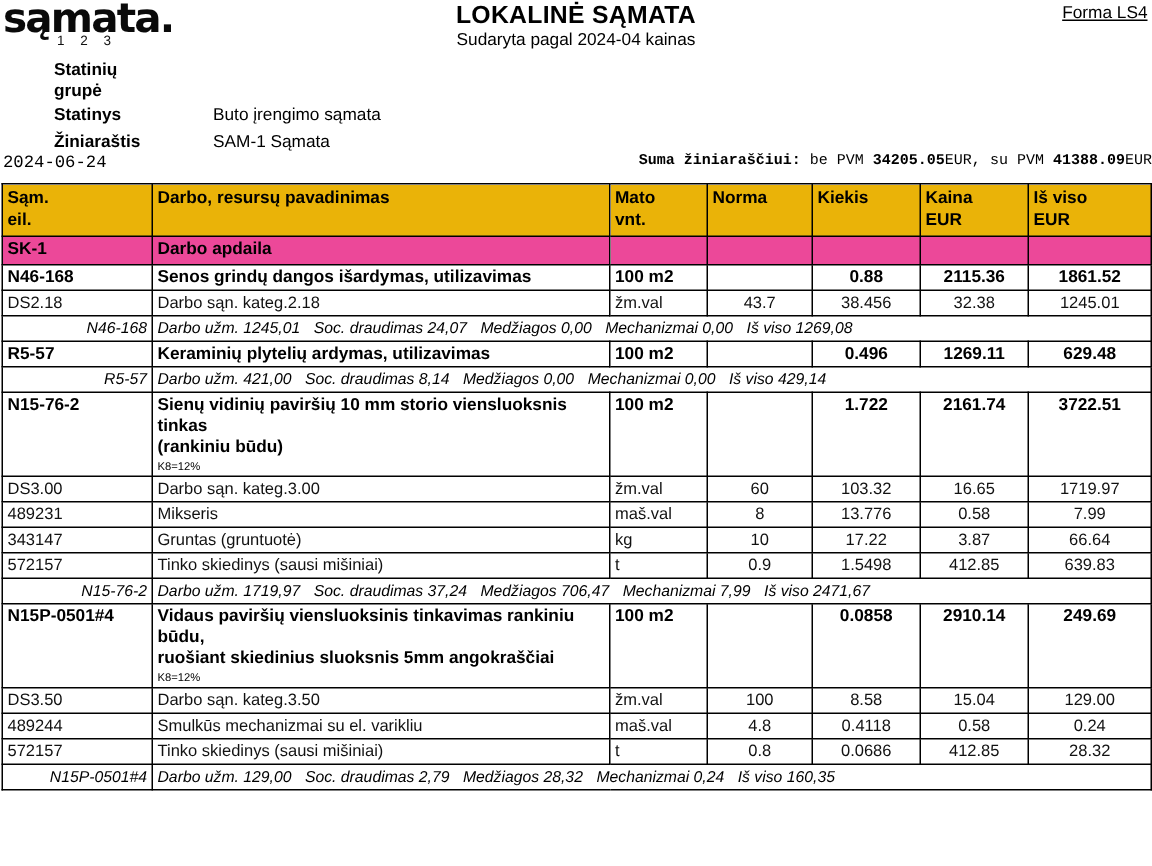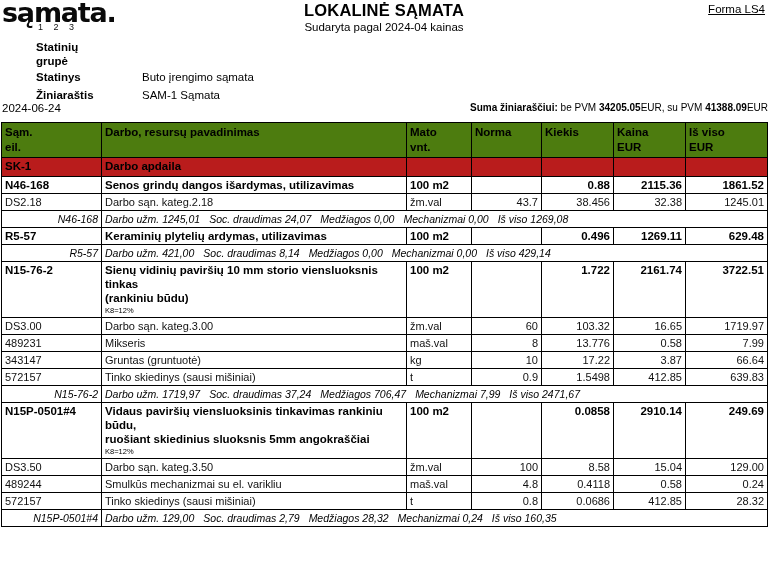--- a/index.html
+++ b/index.html
@@ -31,21 +31,21 @@
   .form-code{
     position:absolute;right:3px;top:3px;font-size:11.5px;
     text-decoration:underline;
   }
 
   
   .meta{position:relative;margin-top:6px;height:62px;margin-left:34px;}
   .meta-label{position:absolute;font-weight:bold;font-size:11.5px;line-height:14px;}
   .meta-value{position:absolute;font-size:11.5px;line-height:14px;}
 
-  .sum-row{position:relative;height:20px;}
+  .sum-row{position:relative;height:20px;font-family:Liberation Mono, monospace;}
   .sum-date{position:absolute;left:2px;top:0;font-size:11.5px;}
   .sum-text{position:absolute;left:0;right:0;top:0;text-align:right;font-size:10px;}
   .sum-text b{font-weight:bold;}
 
   
   table.est{
     border-collapse:collapse;
     width:766px;margin-left:1px;
     table-layout:fixed;
     font-size:11px;
@@ -60,49 +60,49 @@
   }
   col.c0{width:100px;}
   col.c1{width:305px;}
   col.c2{width:65px;}
   col.c3{width:70px;}
   col.c4{width:72px;}
   col.c5{width:72px;}
   col.c6{width:82px;}
 
   tr.head td{
-    background:#4d7c0f;
+    background:#eab308;
     font-weight:bold;
     font-size:11.5px;
     line-height:15px;
     padding-top:2px;padding-bottom:2px;
     height:30px;
   }
   tr.section td{
-    background:#b91c1c;
+    background:#ec4899;
     font-weight:bold;
     font-size:11.5px;
     height:16px;
   }
   tr.work td{
     font-weight:bold;
     font-size:11.5px;
   }
   tr.res td{
     font-weight:normal;
     font-size:11px;
     color:#111;
   }
   tr.tot td{
     font-style:italic;
     font-size:10.5px;
     border-left:1px solid #000;
     border-right:1px solid #000;
   }
-  .num{text-align:right;}
+  .num{text-align:center;}
   .code{text-align:left;}
   .kfac{font-size:7.5px;font-weight:normal;line-height:10px;display:block;margin-top:1px;}
   .totlabel{text-align:right;font-style:italic;padding-right:5px;}
   .totbody{font-style:italic;}
   .totbody span{margin-right:9px;white-space:nowrap;}
 </style>
 </head>
 <body>
 
 <div class="page">

